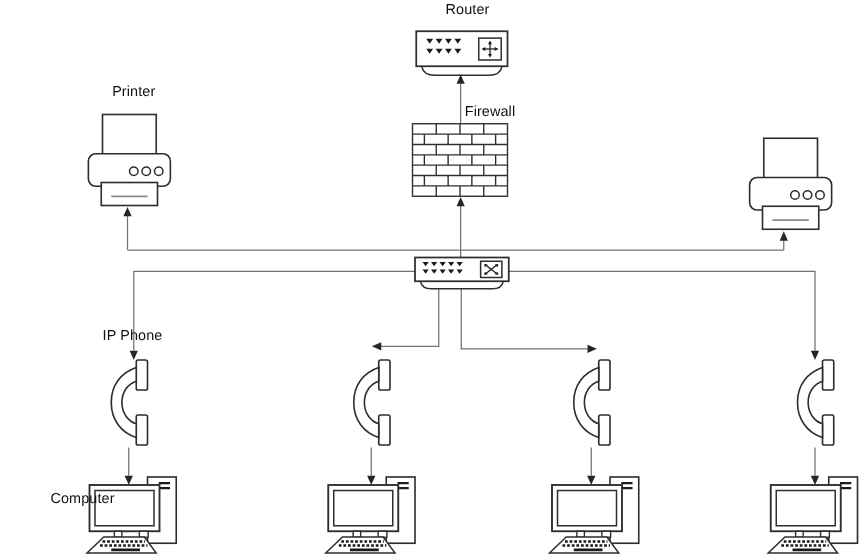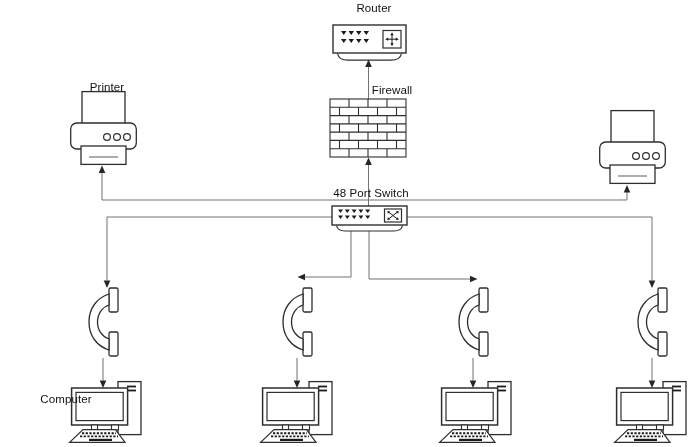--- a/index.html
+++ b/index.html
@@ -186,18 +186,18 @@
   <use href="#sym-phone" x="456" y="286"></use>
   <use href="#sym-phone" x="635" y="286"></use>
 
   <use href="#sym-computer" x="69" y="380"></use>
   <use href="#sym-computer" x="260" y="380"></use>
   <use href="#sym-computer" x="439" y="380"></use>
   <use href="#sym-computer" x="614" y="380"></use>
 </svg>
 
 <div class="lbl" style="left:324px;top:1px;width:100px;">Router</div>
-<div class="lbl" style="left:57px;top:80px;width:100px;">Printer</div>
+<div class="lbl" style="left:57px;top:67px;width:100px;">Printer</div>
 <div class="lbl" style="left:342px;top:83px;width:100px;">Firewall</div>
-<div class="lbl" style="left:321px;top:186px;width:100px;">48 Port Switch</div>
+<div class="lbl" style="left:56px;top:262px;width:100px;">IP Phone</div>
 <div class="lbl" style="left:0px;top:392px;width:72px;margin-left:30px;">Computer</div>
 
 </div>
 
 </body></html>

